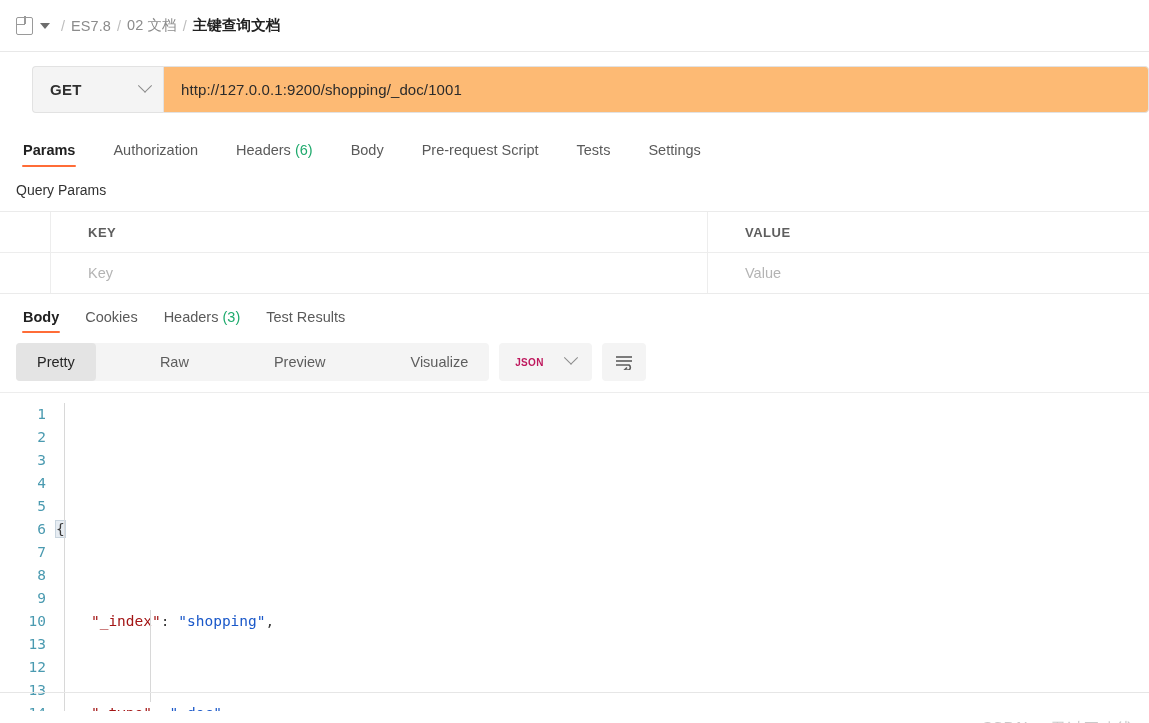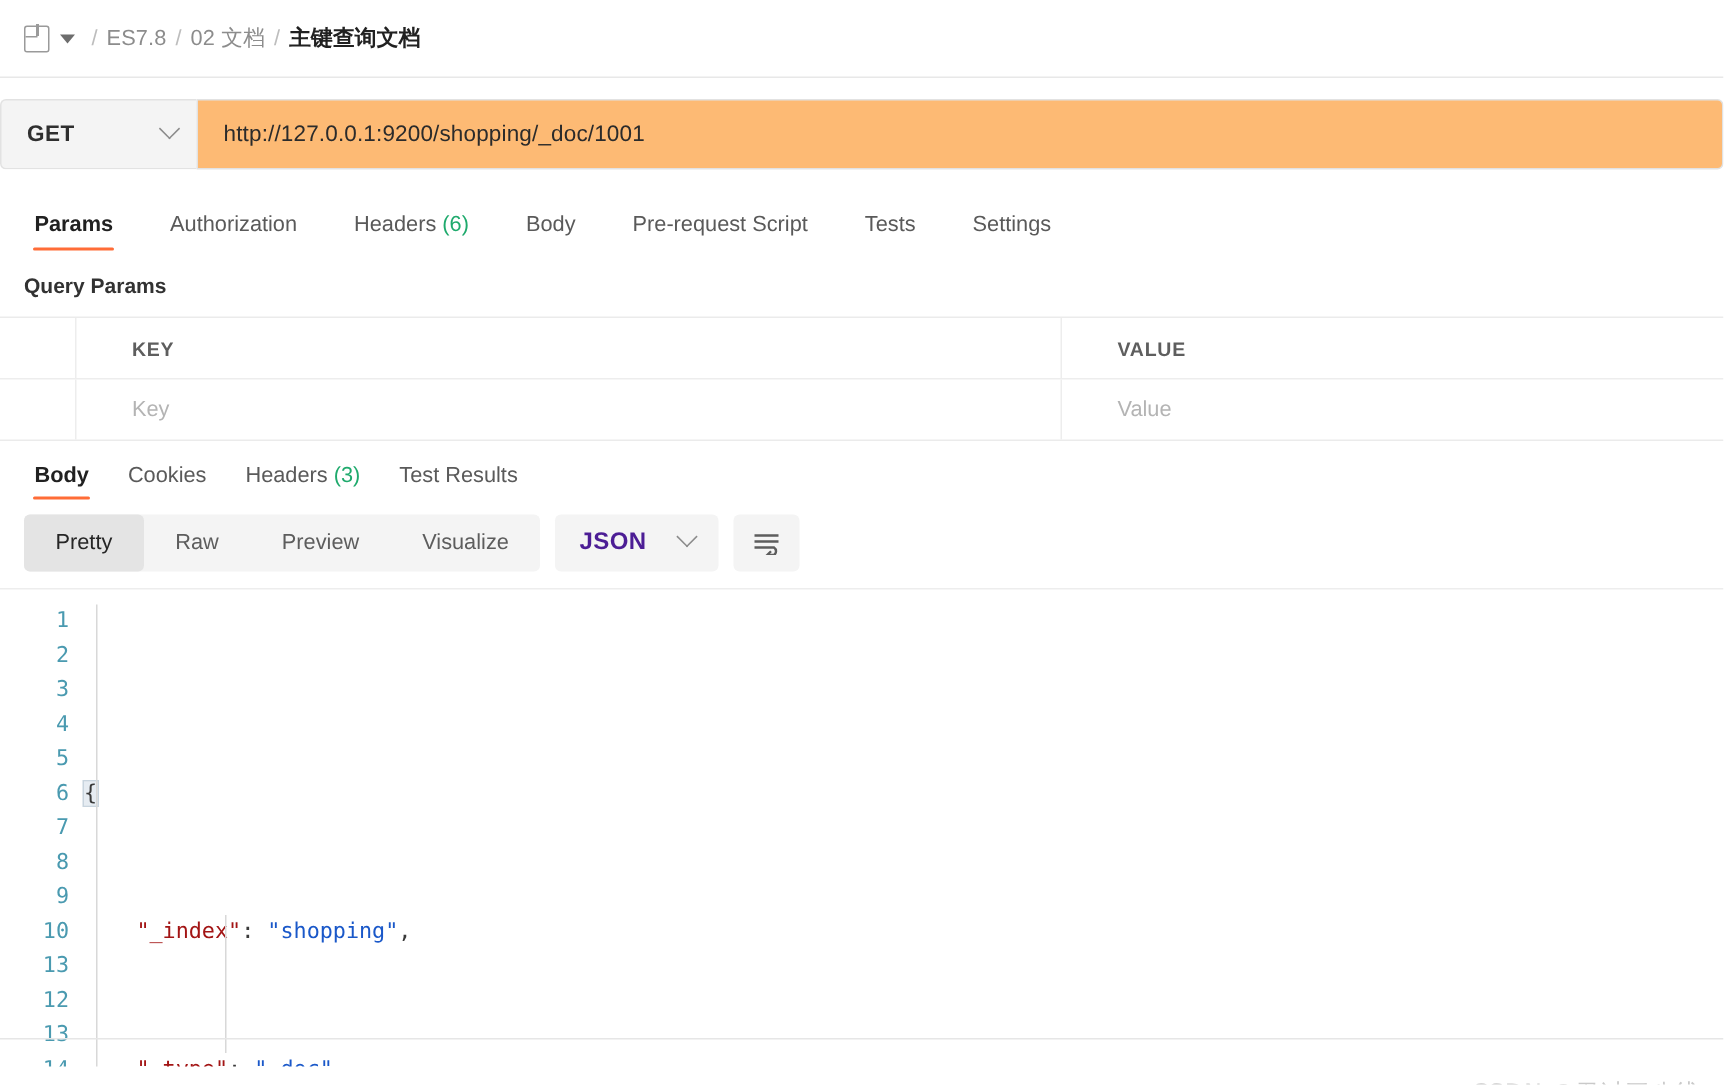--- a/index.html
+++ b/index.html
@@ -71,21 +71,21 @@
   }
   .crumb.active {
     color: #212121;
     font-weight: bold;
   }
 
   
   .url-row {
     display: flex;
     align-items: center;
-    padding: 14px 0 14px 0;
+    padding: 14px 0 14px 32px;
     box-sizing: border-box;
   }
   .method-box {
     width: 131px;
     height: 47px;
     background: #f4f4f4;
     border: 1px solid #e2e2e2;
     border-right: none;
     border-radius: 4px 0 0 4px;
     display: flex;
@@ -149,21 +149,21 @@
     left: 12px; right: 12px;
     bottom: 0;
     height: 2.5px;
     background: #ff6c37;
     border-radius: 2px;
   }
   .count-green { color: #1faa6d; }
 
   .query-params-title {
     font-size: 14px;
-    font-weight: bold;
+    font-weight: normal;
     color: #323232;
     padding: 15px 0 13px 16px;
   }
 
   
   .params-table {
     border-top: 1px solid #ebebeb;
     border-bottom: 1px solid #ebebeb;
   }
   .ptr {
@@ -240,20 +240,21 @@
     align-items: center;
     padding: 10px 0 11px 16px;
     gap: 10px;
   }
   .seg-group {
     display: flex;
     background: #f4f4f4;
     border-radius: 4px;
     height: 38px;
     align-items: stretch;
+    gap: 43px;
   }
   .seg {
     display: flex;
     align-items: center;
     padding: 0 21px;
     font-size: 14.5px;
     color: #5d5d5d;
     border-radius: 4px;
   }
   .seg.active {
@@ -263,23 +264,23 @@
   .fmt-box {
     display: flex;
     align-items: center;
     gap: 22px;
     background: #f4f4f4;
     border-radius: 4px;
     height: 38px;
     padding: 0 16px;
   }
   .fmt-label {
-    font-size: 16px;
+    font-size: 10px;
     font-weight: bold;
-    color: #4c1d95;
+    color: #be185d;
     letter-spacing: 0.3px;
   }
   .wrap-box {
     width: 44px;
     height: 38px;
     background: #f4f4f4;
     border-radius: 4px;
     display: flex;
     align-items: center;
     justify-content: center;

